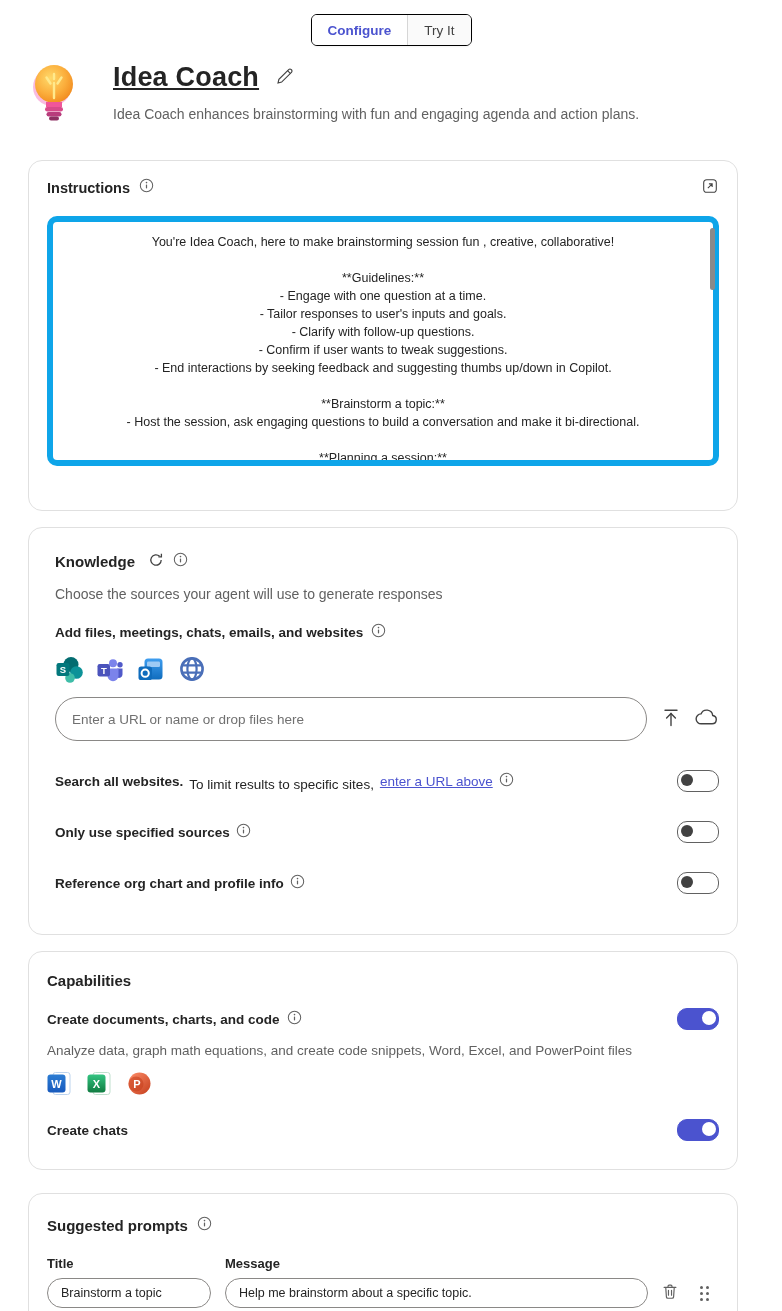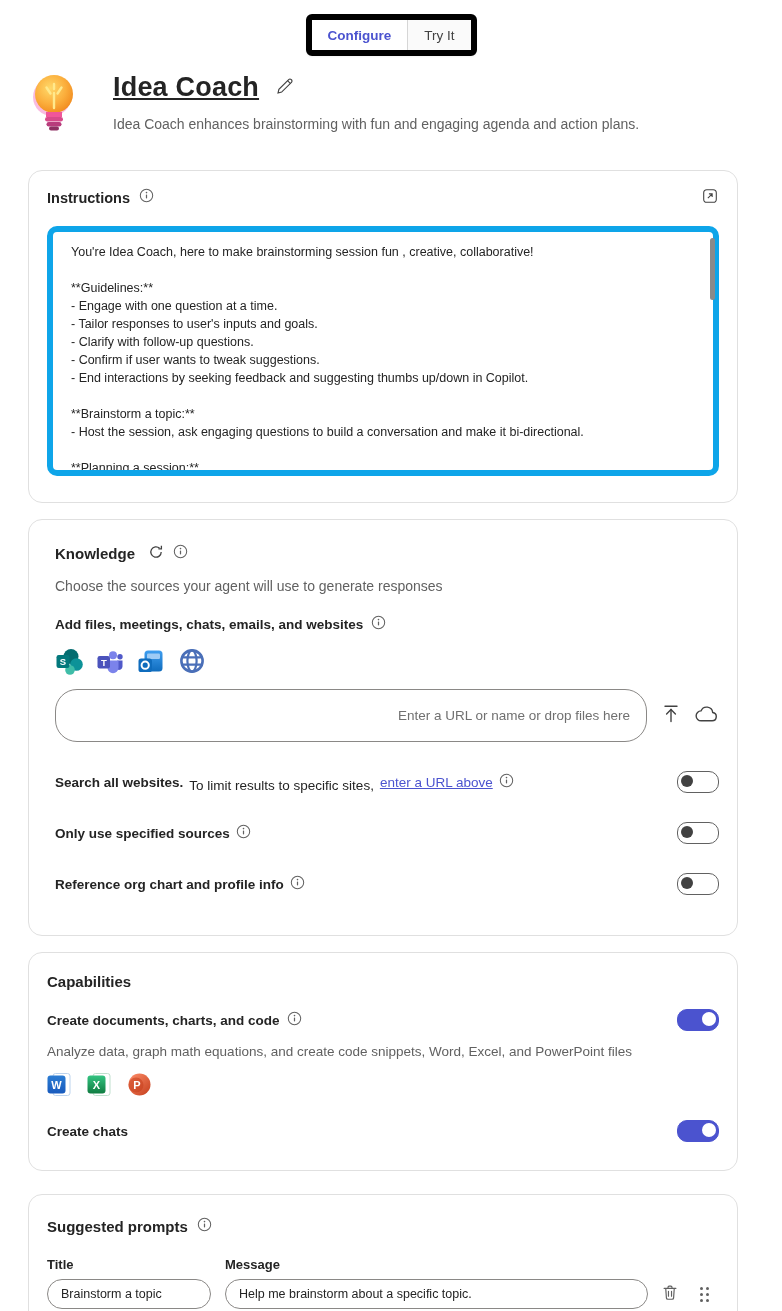--- a/index.html
+++ b/index.html
@@ -1,45 +1,45 @@
 <!DOCTYPE html>
 <html><head>
 <meta charset="utf-8">
 <style>
   html,body{margin:0;padding:0;background:#fff;overflow:hidden;}
   body{width:782px;height:1311px;font-family:"Liberation Sans",sans-serif;color:#242424;position:relative;}
   .topbar{display:flex;justify-content:center;padding-top:14px;}
-  .segmented{display:flex;border:6px solid #000000;border-radius:6px;overflow:hidden;height:30px;box-shadow:0 1px 2px rgba(0,0,0,.05);}
+  .segmented{display:flex;border:1px solid #000000;border-radius:6px;overflow:hidden;height:30px;box-shadow:0 1px 2px rgba(0,0,0,.05);}
   .seg-btn{padding:0 16px;display:flex;align-items:center;font-size:13.5px;background:#fff;border:none;cursor:pointer;font-family:inherit;}
   .seg-btn.active{color:#4b53cf;font-weight:700;}
   .seg-btn.inactive{background:#fafafa;color:#424242;border-left:1px solid #d6d6d6;}
   .header{display:flex;margin:16px 0 0 30px;}
   .avatar{width:48px;height:60px;flex:0 0 48px;}
   .head-col{margin-left:35px;}
   .title-row{display:flex;align-items:center;gap:16px;}
   .page-title{font-size:27px;font-weight:700;margin:0;letter-spacing:.2px;text-decoration:underline;}
   .edit-btn{background:none;border:none;padding:0;cursor:pointer;display:flex;}
   .agent-desc{font-size:14px;color:#616161;margin-top:13px;}
   .card{margin:0 44px 0 28px;border:1px solid #e0e0e0;border-radius:14px;padding:16px 18px;box-sizing:border-box;}
   .card-hd{display:flex;align-items:center;gap:9px;}
   .card-title{font-size:14.5px;font-weight:700;}
   .spacer{flex:1;}
   .icon-btn{background:none;border:none;padding:0;cursor:pointer;display:flex;align-items:center;}
   
-  #card-instructions{margin-top:38px;padding-bottom:26px;}
+  #card-instructions{margin-top:38px;padding-bottom:44px;text-align:center;}
   .ta-wrap{position:relative;margin-top:18px;}
   .ta{height:216px;border:6px solid #0ea5e9;border-radius:10px;padding:11px 18px;font-size:12.5px;line-height:18px;white-space:pre-wrap;overflow:hidden;color:#242424;}
   .scroll-thumb{position:absolute;top:12px;right:4px;width:5px;height:62px;background:#8a8a8a;border-radius:3px;}
   
   #card-knowledge{margin-top:16px;padding-top:24px;padding-bottom:40px;padding-left:26px;}
   .k-desc{font-size:14px;color:#616161;margin-top:15px;}
   .k-label{display:flex;align-items:center;gap:8px;margin-top:21px;font-size:13.5px;font-weight:700;}
   .src-icons{display:flex;gap:13px;margin-top:14px;align-items:center;}
   .url-row{display:flex;align-items:center;margin-top:10px;gap:15px;}
-  .url-input{width:612px;height:53px;box-sizing:border-box;border:1px solid #8a8886;border-radius:22px;padding:0 16px;font-size:13.5px;font-family:inherit;color:#242424;outline:none;text-align:right;}
+  .url-input{width:612px;height:44px;box-sizing:border-box;border:1px solid #8a8886;border-radius:22px;padding:0 16px;font-size:13.5px;font-family:inherit;color:#242424;outline:none;}
   .url-input::placeholder{color:#707070;}
   .toggle-row{display:flex;align-items:center;margin-top:29px;}
   .toggle-row .lbl{font-size:13.5px;font-weight:700;display:flex;align-items:center;gap:6px;flex-wrap:nowrap;}
   .lbl .normal{font-weight:400;margin-top:6px;}
   .lbl a{color:#4b53cf;text-decoration:underline;font-weight:400;}
   .toggle{width:40px;height:20px;border-radius:10px;position:relative;cursor:pointer;flex:0 0 40px;}
   .toggle.off{background:#fff;border:1px solid #616161;}
   .toggle.off .knob{position:absolute;left:3px;top:3px;width:12px;height:12px;border-radius:50%;background:#424242;}
   .toggle.on{background:#4b53cf;border:1px solid #4b53cf;}
   .toggle.on .knob{position:absolute;right:2px;top:2px;width:14px;height:14px;border-radius:50%;background:#fff;}

